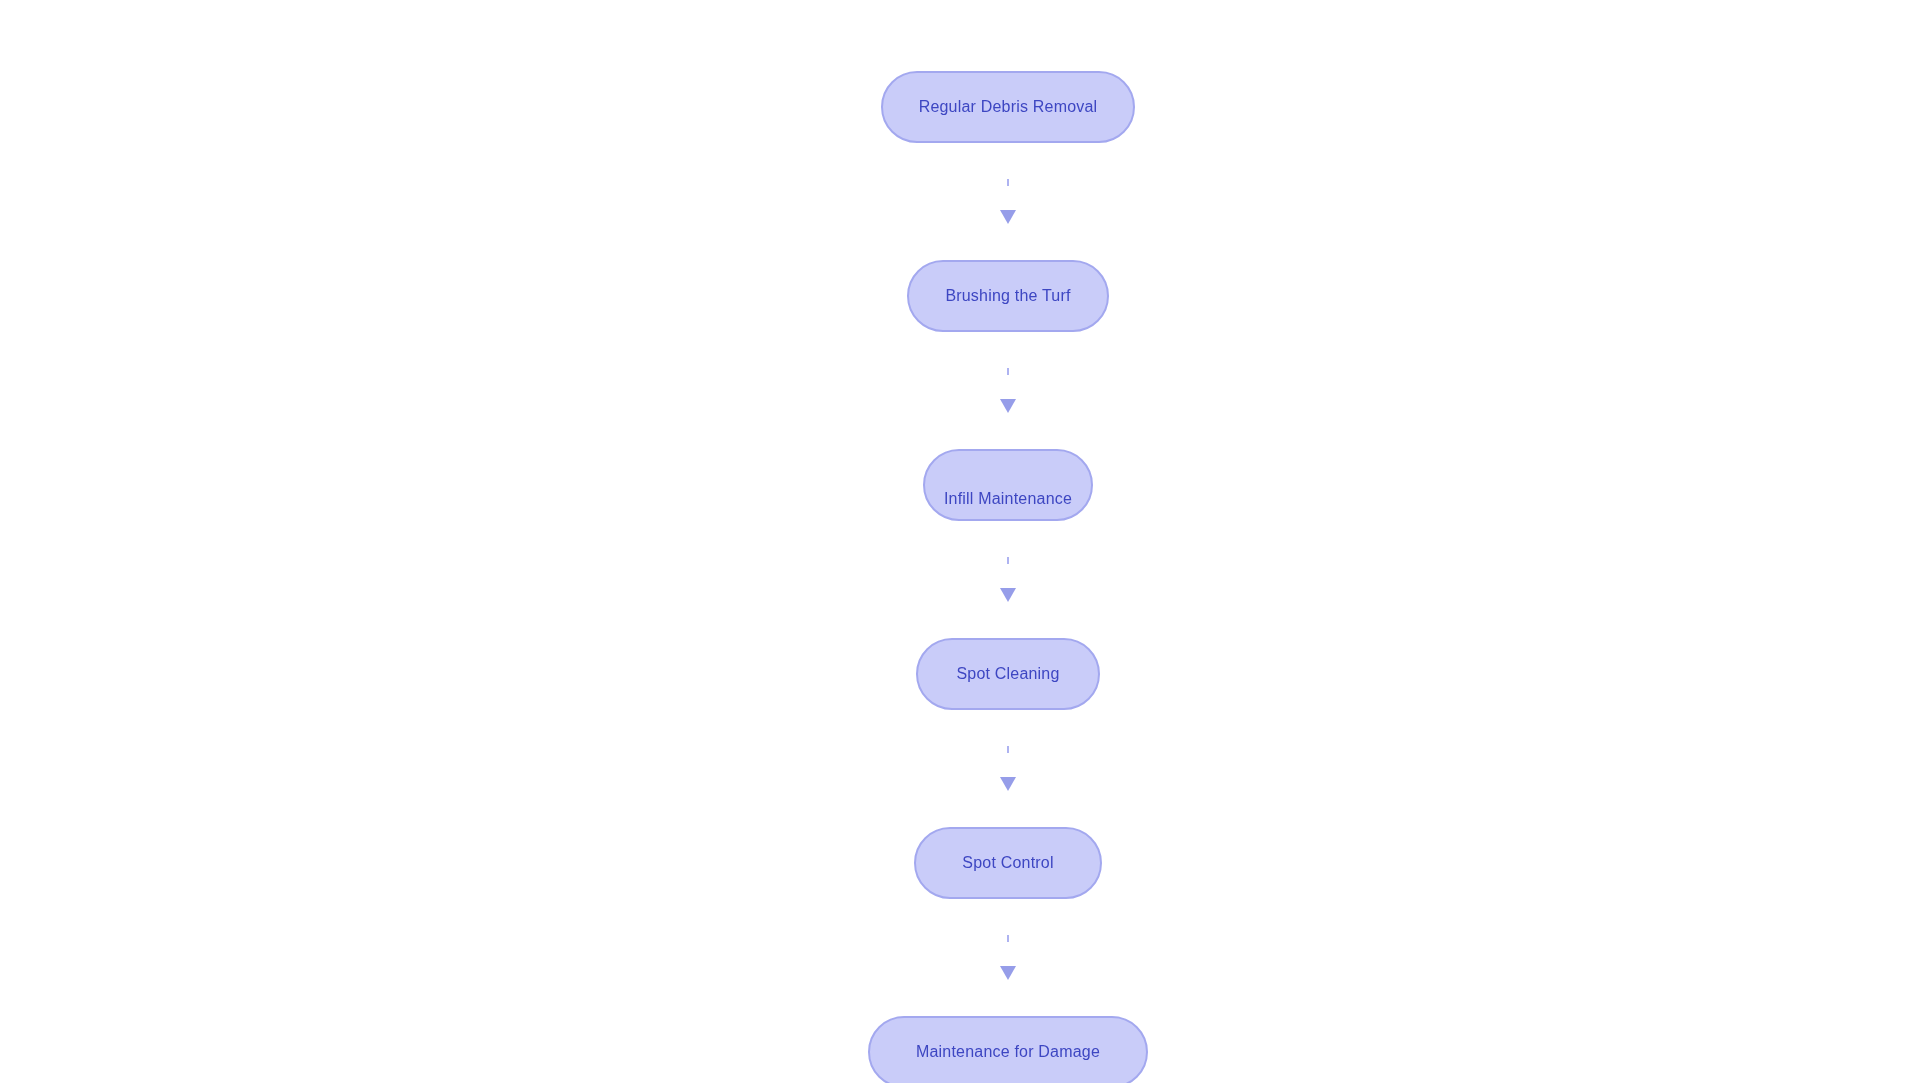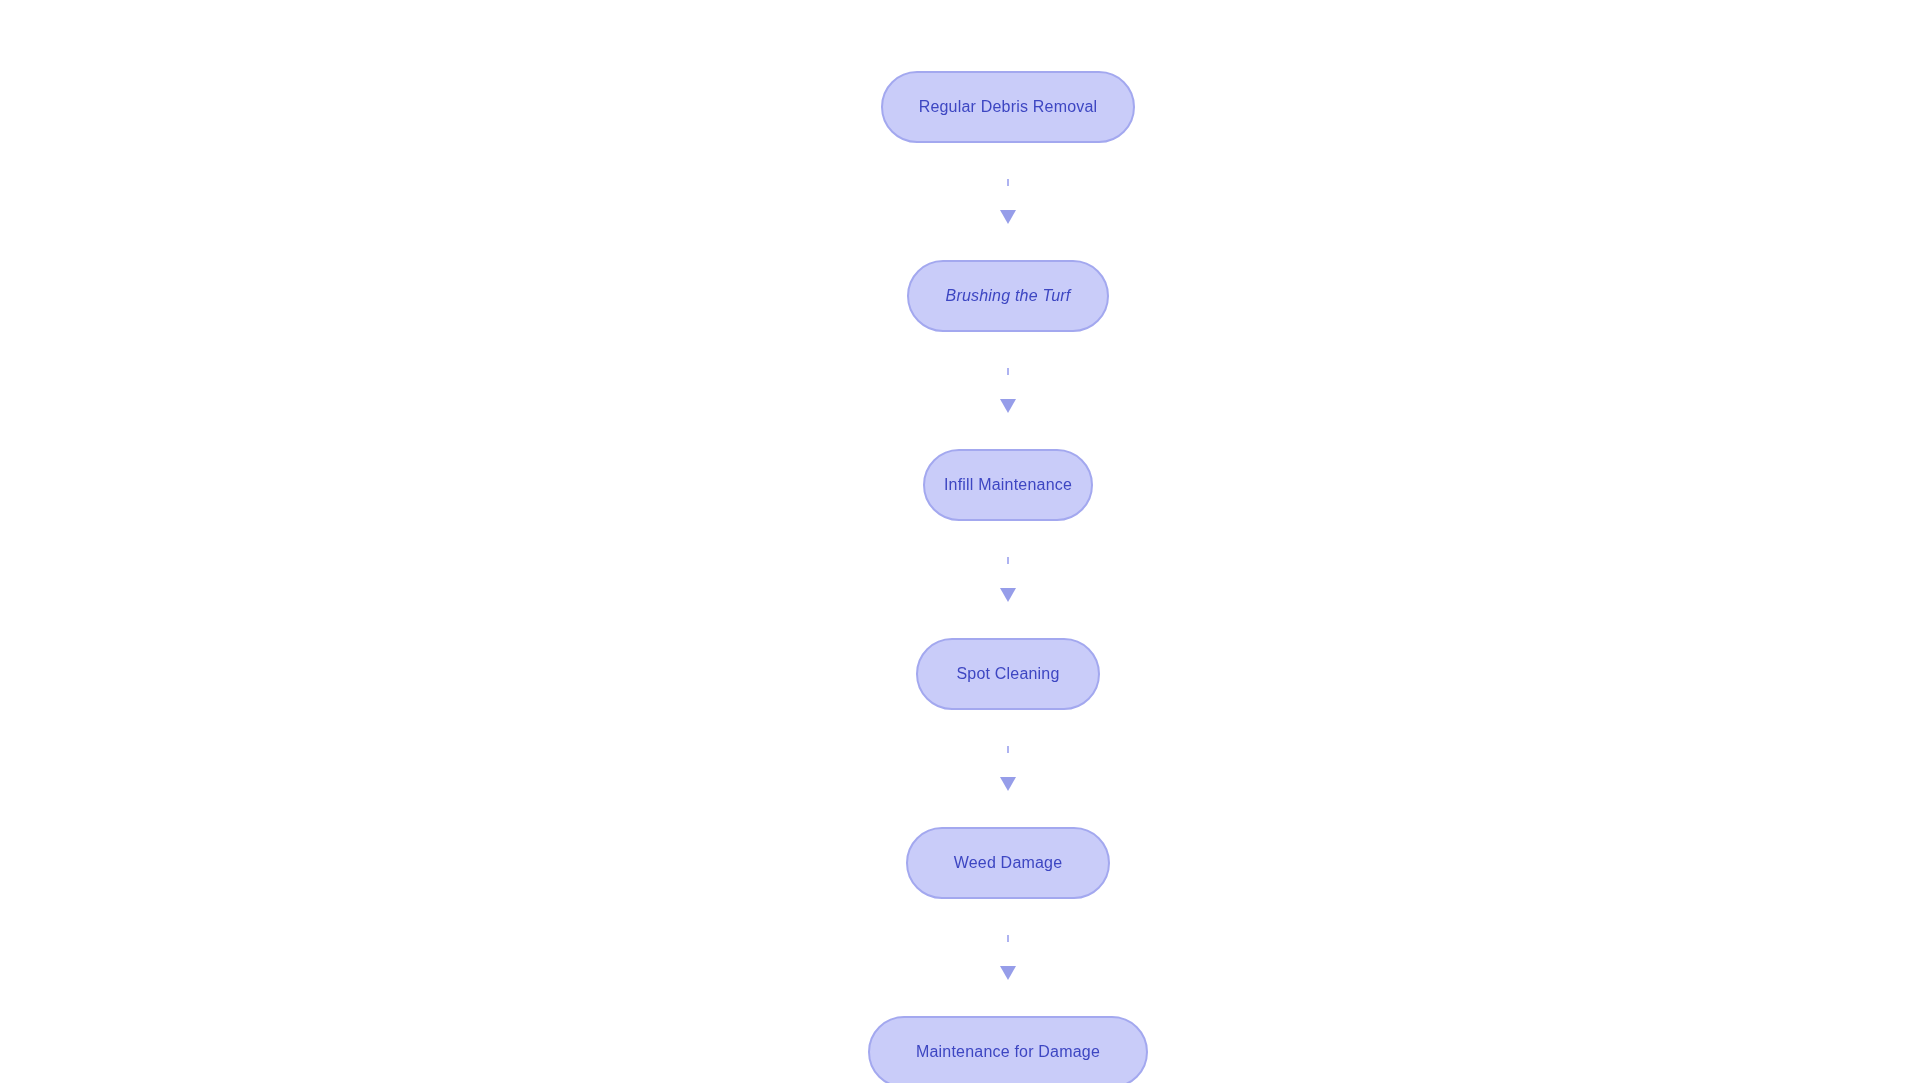--- a/index.html
+++ b/index.html
@@ -44,23 +44,23 @@
     color: var(--node-text);
     font-size: 16px;
     line-height: 1;
     letter-spacing: 0.2px;
     white-space: nowrap;
     padding: 0 34px;
   }
   
   .flow-node:nth-of-type(1) { width: 254px; }
   .flow-node:nth-of-type(2) { width: 196px; }
-  .flow-node:nth-of-type(3) { width: 202px; font-style: italic; }
+  .flow-node:nth-of-type(3) { width: 202px; }
   .flow-node:nth-of-type(4) { width: 175px; }
-  .flow-node:nth-of-type(5) { width: 170px; }
+  .flow-node:nth-of-type(5) { width: 170px; align-items: flex-end; }
   .flow-node:nth-of-type(6) { width: 243px; }
   .flow-node:nth-of-type(7) { width: 184px; text-align: center; }
   .flow-node:nth-of-type(8) { width: 178px; }
 
   .flow-arrow {
     height: 69px;
     display: flex;
     flex-direction: column;
     align-items: center;
     justify-content: flex-start;
@@ -114,21 +114,21 @@
     <div class="flow-node">
       <span>Spot Cleaning</span>
     </div>
 
     <div class="flow-arrow">
       <div class="arrow-line"></div>
       <div class="arrow-head"></div>
     </div>
 
     <div class="flow-node">
-      <span>Weed Damage</span>
+      <span>Spot Control</span>
     </div>
 
     <div class="flow-arrow">
       <div class="arrow-line"></div>
       <div class="arrow-head"></div>
     </div>
 
     <div class="flow-node">
       <span>Maintenance for Damage</span>
     </div>

